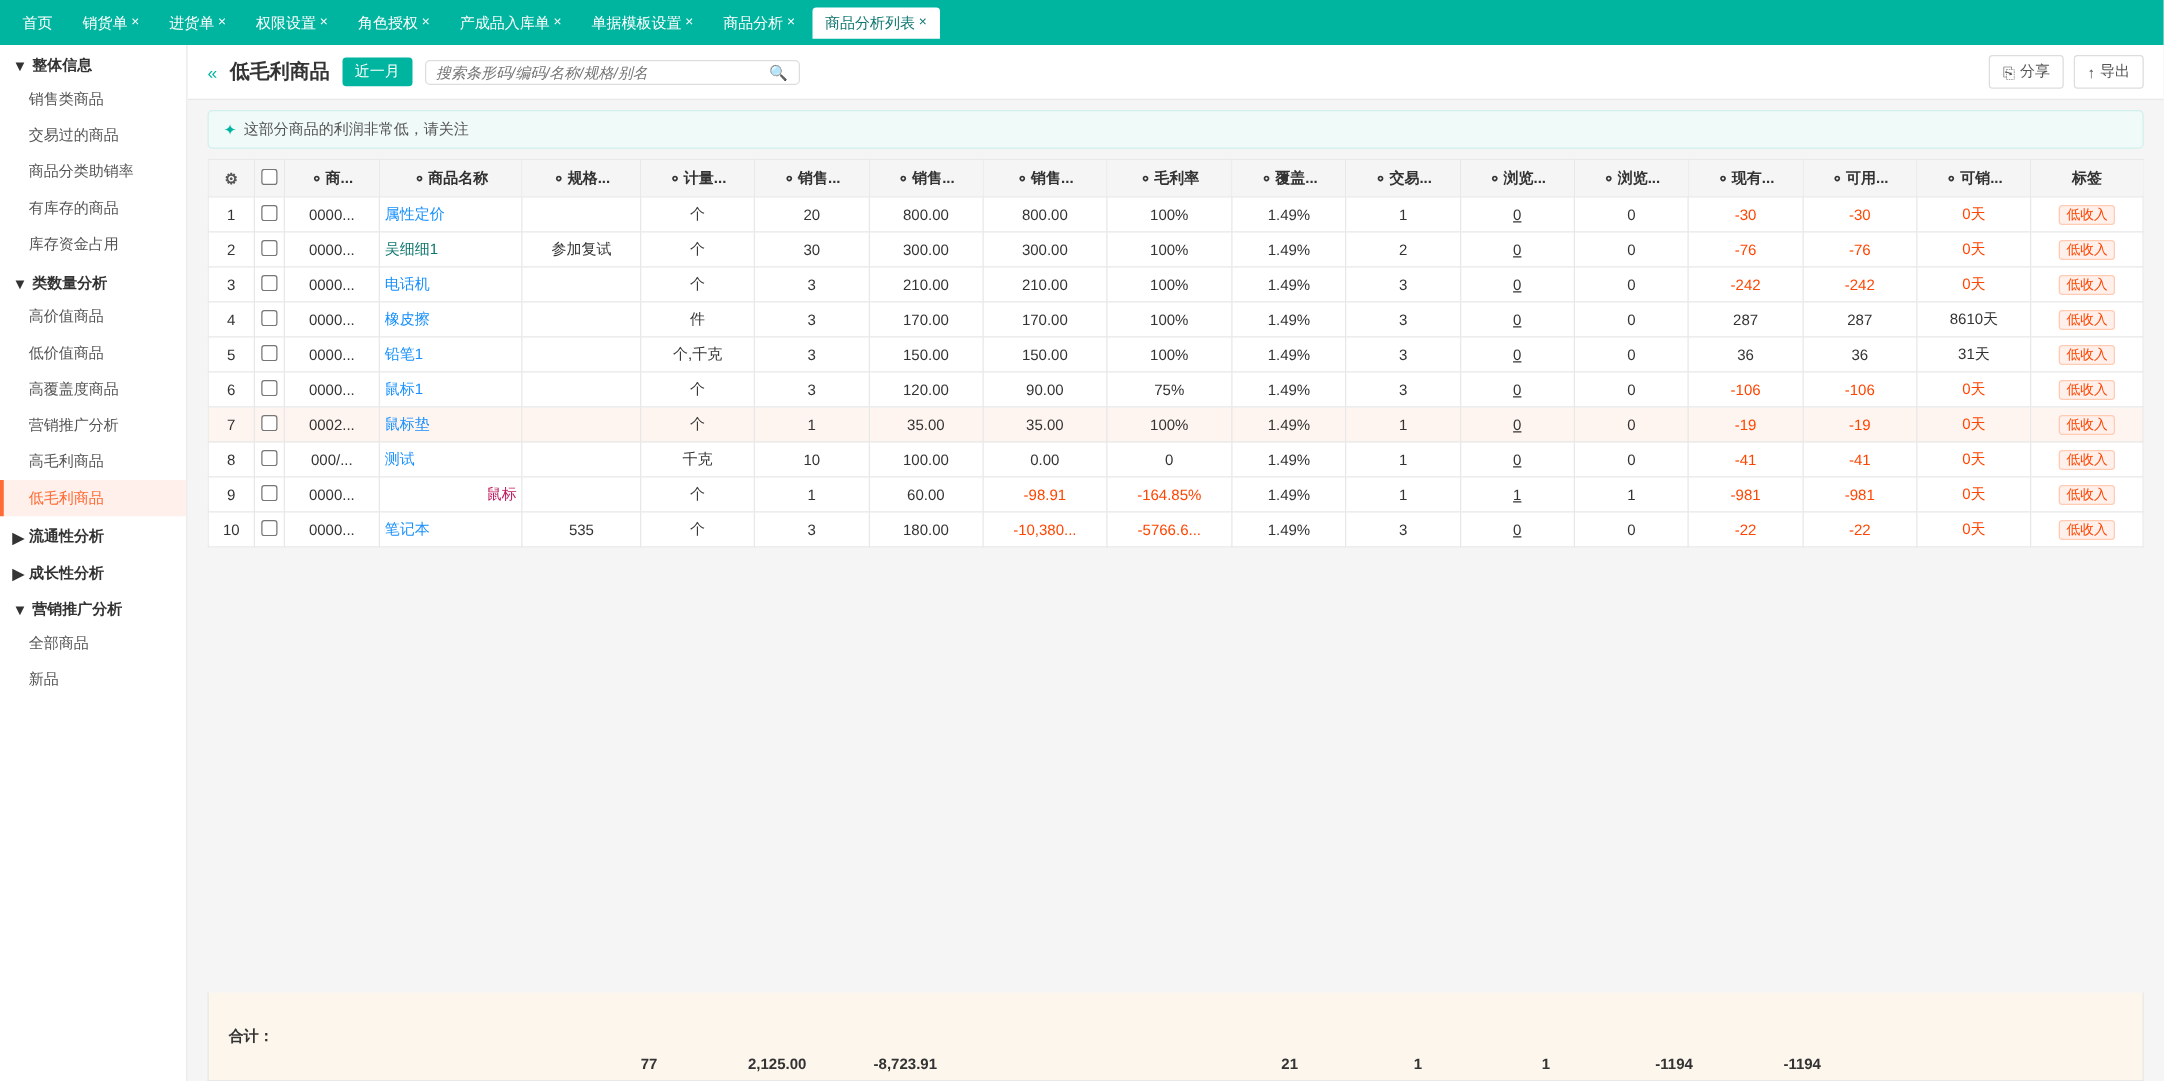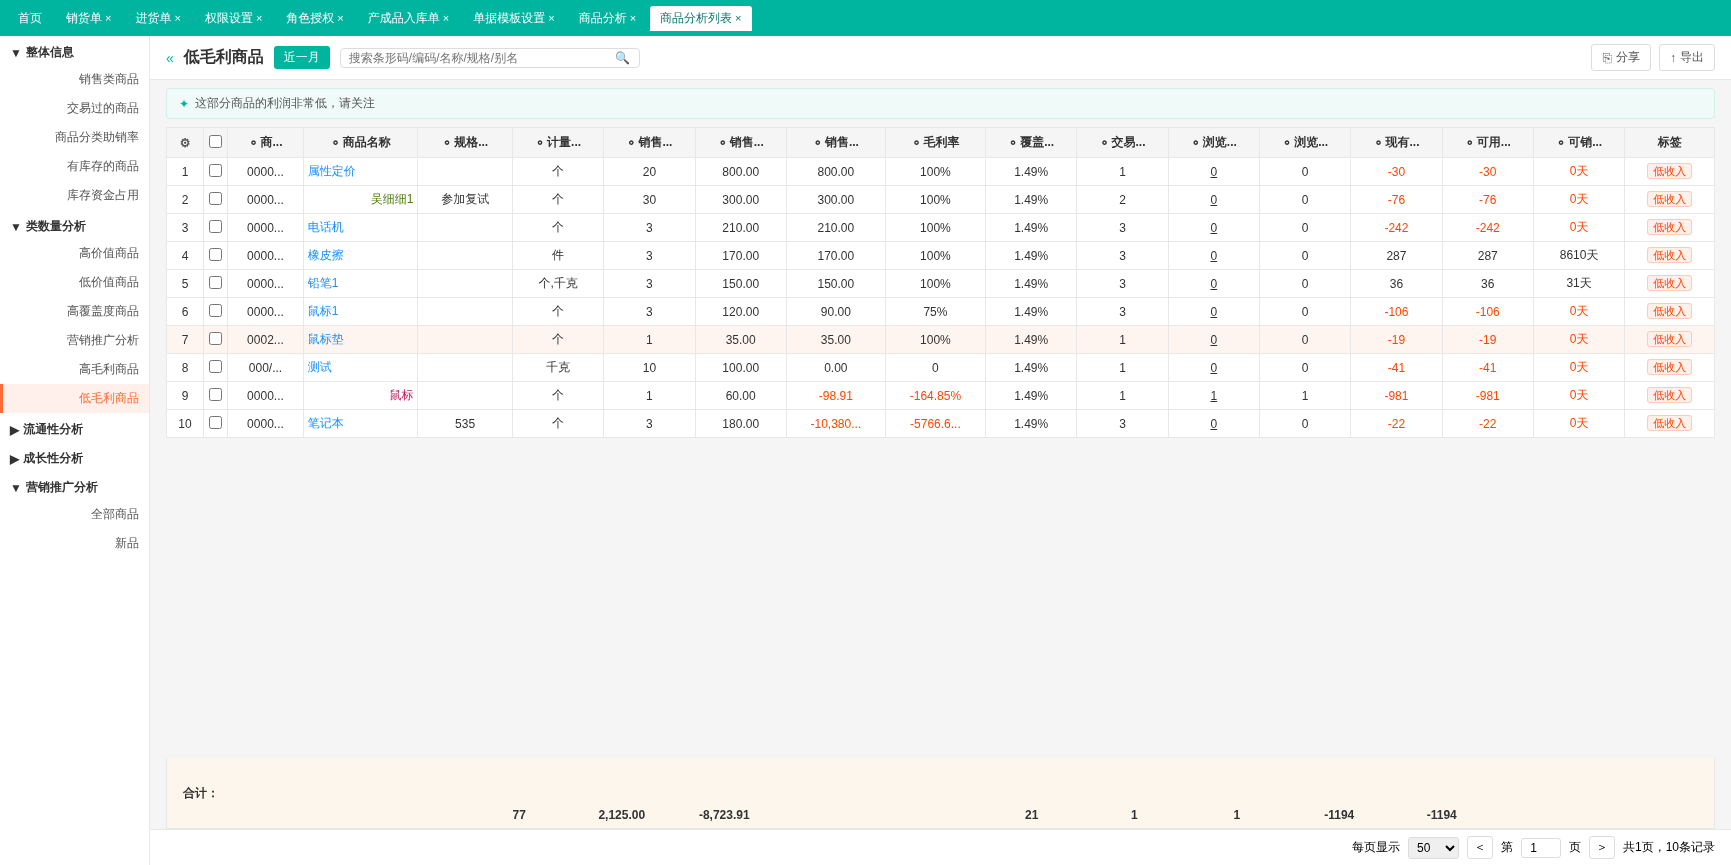--- a/index.html
+++ b/index.html
@@ -41,21 +41,20 @@
       padding: 8px 10px 4px;
       color: #333;
       font-weight: bold;
       cursor: pointer;
     }
     .sidebar-item {
       padding: 6px 10px 6px 20px;
       cursor: pointer;
       color: #555;
       border-left: 3px solid transparent;
-      text-align: right;
     }
     .sidebar-item.active { background: #fff0eb; color: #ff6a35; border-left: 3px solid #ff6a35; }
 
     
     .content { flex: 1; overflow: hidden; display: flex; flex-direction: column; }
 
     
     .content-header {
       padding: 8px 16px;
       display: flex;
@@ -76,21 +75,21 @@
     }
     .search-box {
       display: flex; align-items: center;
       border: 1px solid #ddd; border-radius: 4px;
       padding: 2px 8px;
       flex: 1;
       max-width: 300px;
       background: #fff;
     }
     .search-box input {
-      border: none; outline: none; flex: 1; font-size: 12px; background: transparent;
+      border: none; outline: none; flex: 1; font-size: 12px; background: transparent; font-style: italic;
     }
     .header-right { margin-left: auto; display: flex; gap: 8px; align-items: center; }
     .btn-share, .btn-export {
       display: flex; align-items: center; gap: 4px;
       border: 1px solid #ddd; border-radius: 3px;
       padding: 4px 10px; cursor: pointer;
       background: #fff; color: #555;
     }
 
     
@@ -381,21 +380,21 @@
       <td>0</td>
       <td class="text-red">-30</td>
       <td class="text-red">-30</td>
       <td class="text-red">0天</td>
       <td><span class="tag-low">低收入</span></td>
     </tr>
             <tr>
       <td>2</td>
       <td class="checkbox-cell"><input type="checkbox" style=""></td>
       <td>0000...</td>
-      <td style="text-align:right;cursor:pointer;color:#4d7c0f;">吴细细1</td>
+      <td style="text-align:left;cursor:pointer;color:#0f766e;">吴细细1</td>
       <td>参加复试</td>
       <td>个</td>
       <td>30</td>
       <td>300.00</td>
       <td class="">300.00</td>
       <td class="">100%</td>
       <td>1.49%</td>
       <td>2</td>
       <td class="underline">0</td>
       <td>0</td>
@@ -585,29 +584,15 @@
           <span class="footer-cell">1</span>
           <span class="footer-cell">1</span>
           <span class="footer-cell">-1194</span>
           <span class="footer-cell">-1194</span>
           <span class="footer-cell"></span>
           <span class="footer-cell"></span>
         </div>
       </div>
     </div>
 
-    <div class="pagination">
-      <span>每页显示</span>
-      <select>
-        <option value="50">50</option>
-        <option value="100">100</option>
-        <option value="200">200</option>
-      </select>
-      <button class="pg-btn">＜</button>
-      <span>第</span>
-      <input type="number" value="1" style="">
-      <span>页</span>
-      <button class="pg-btn">＞</button>
-      <span>共1页，10条记录</span>
-    </div>
 
   </div>
 </div>
 
 </body></html>

